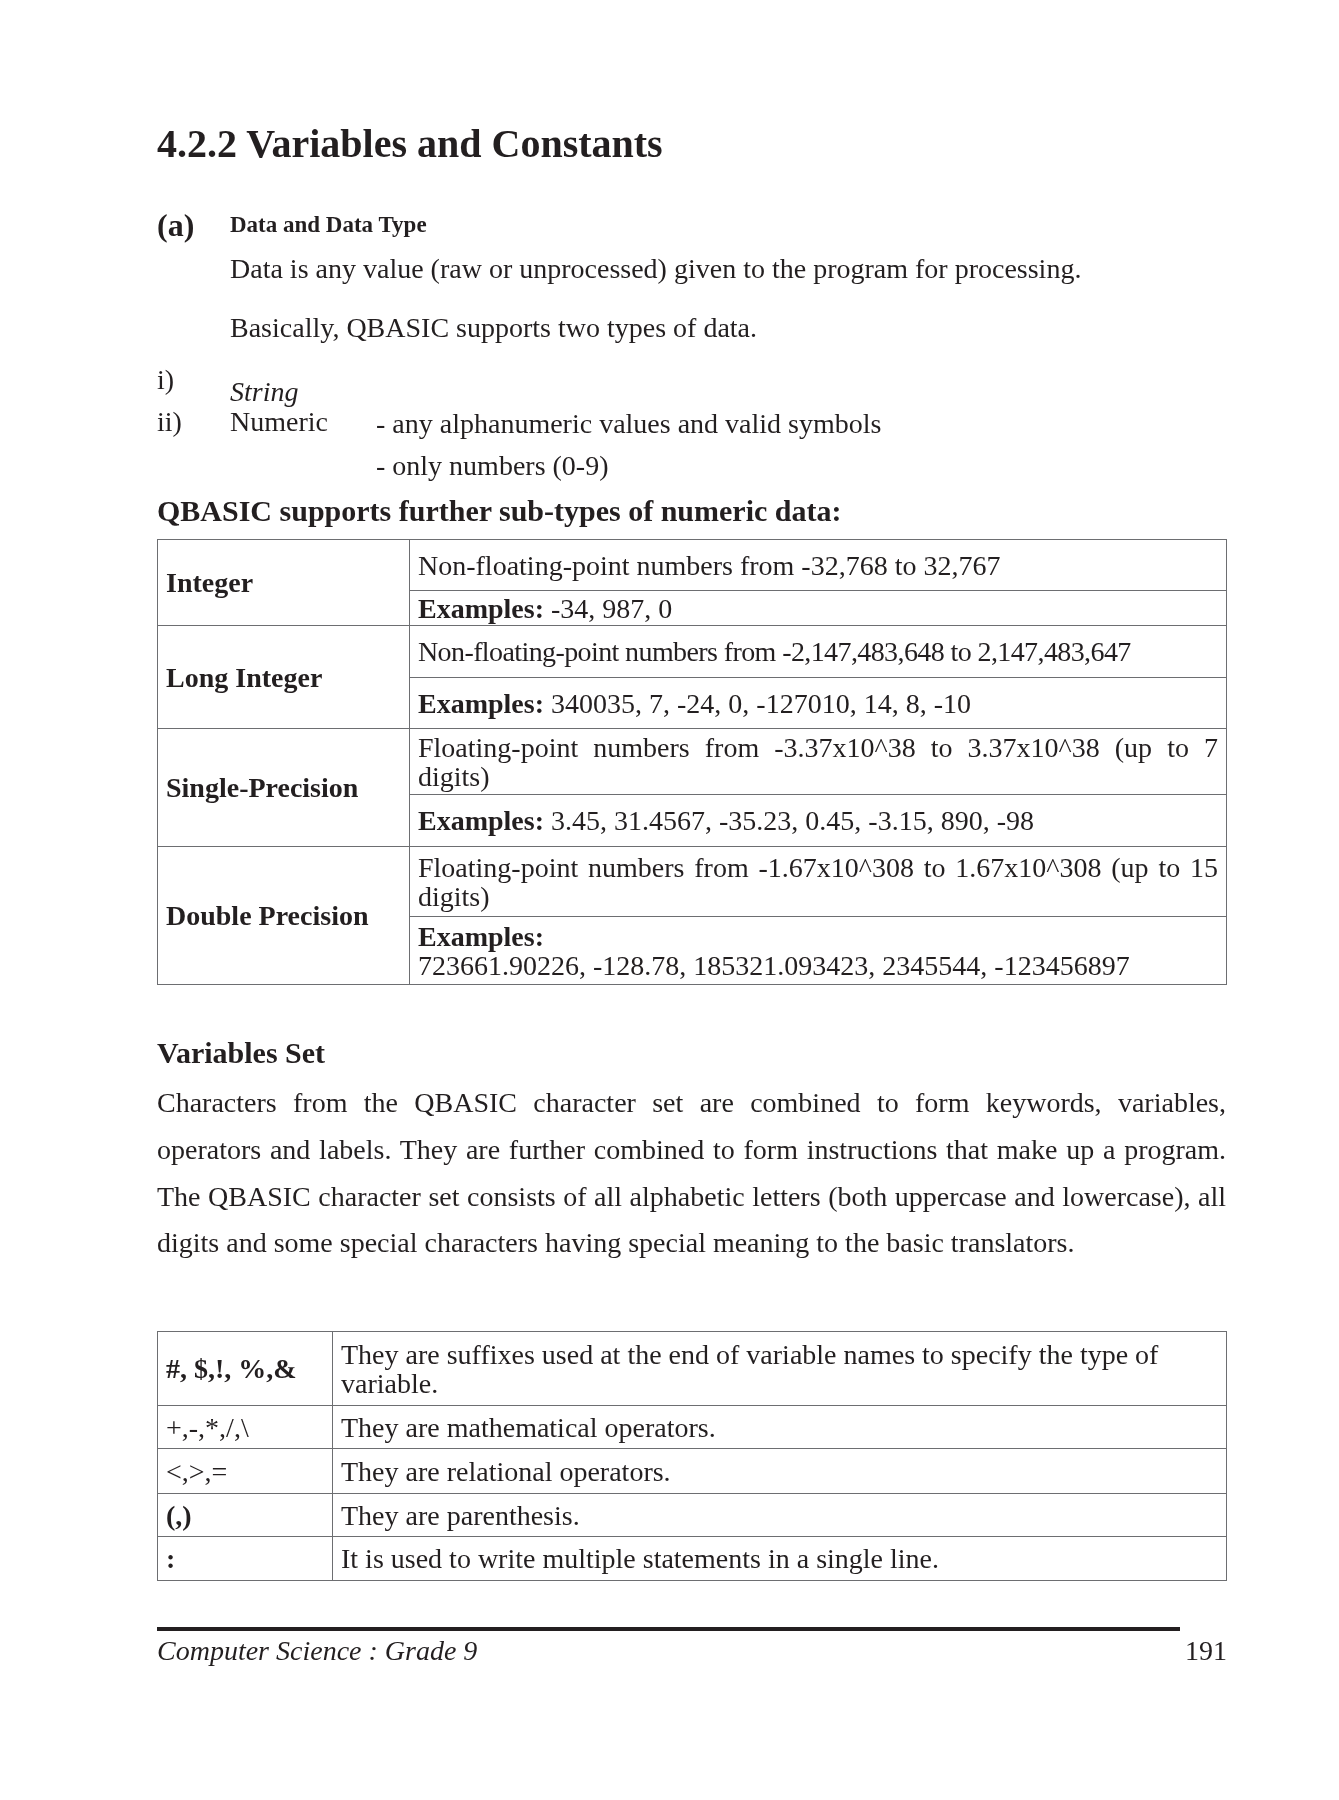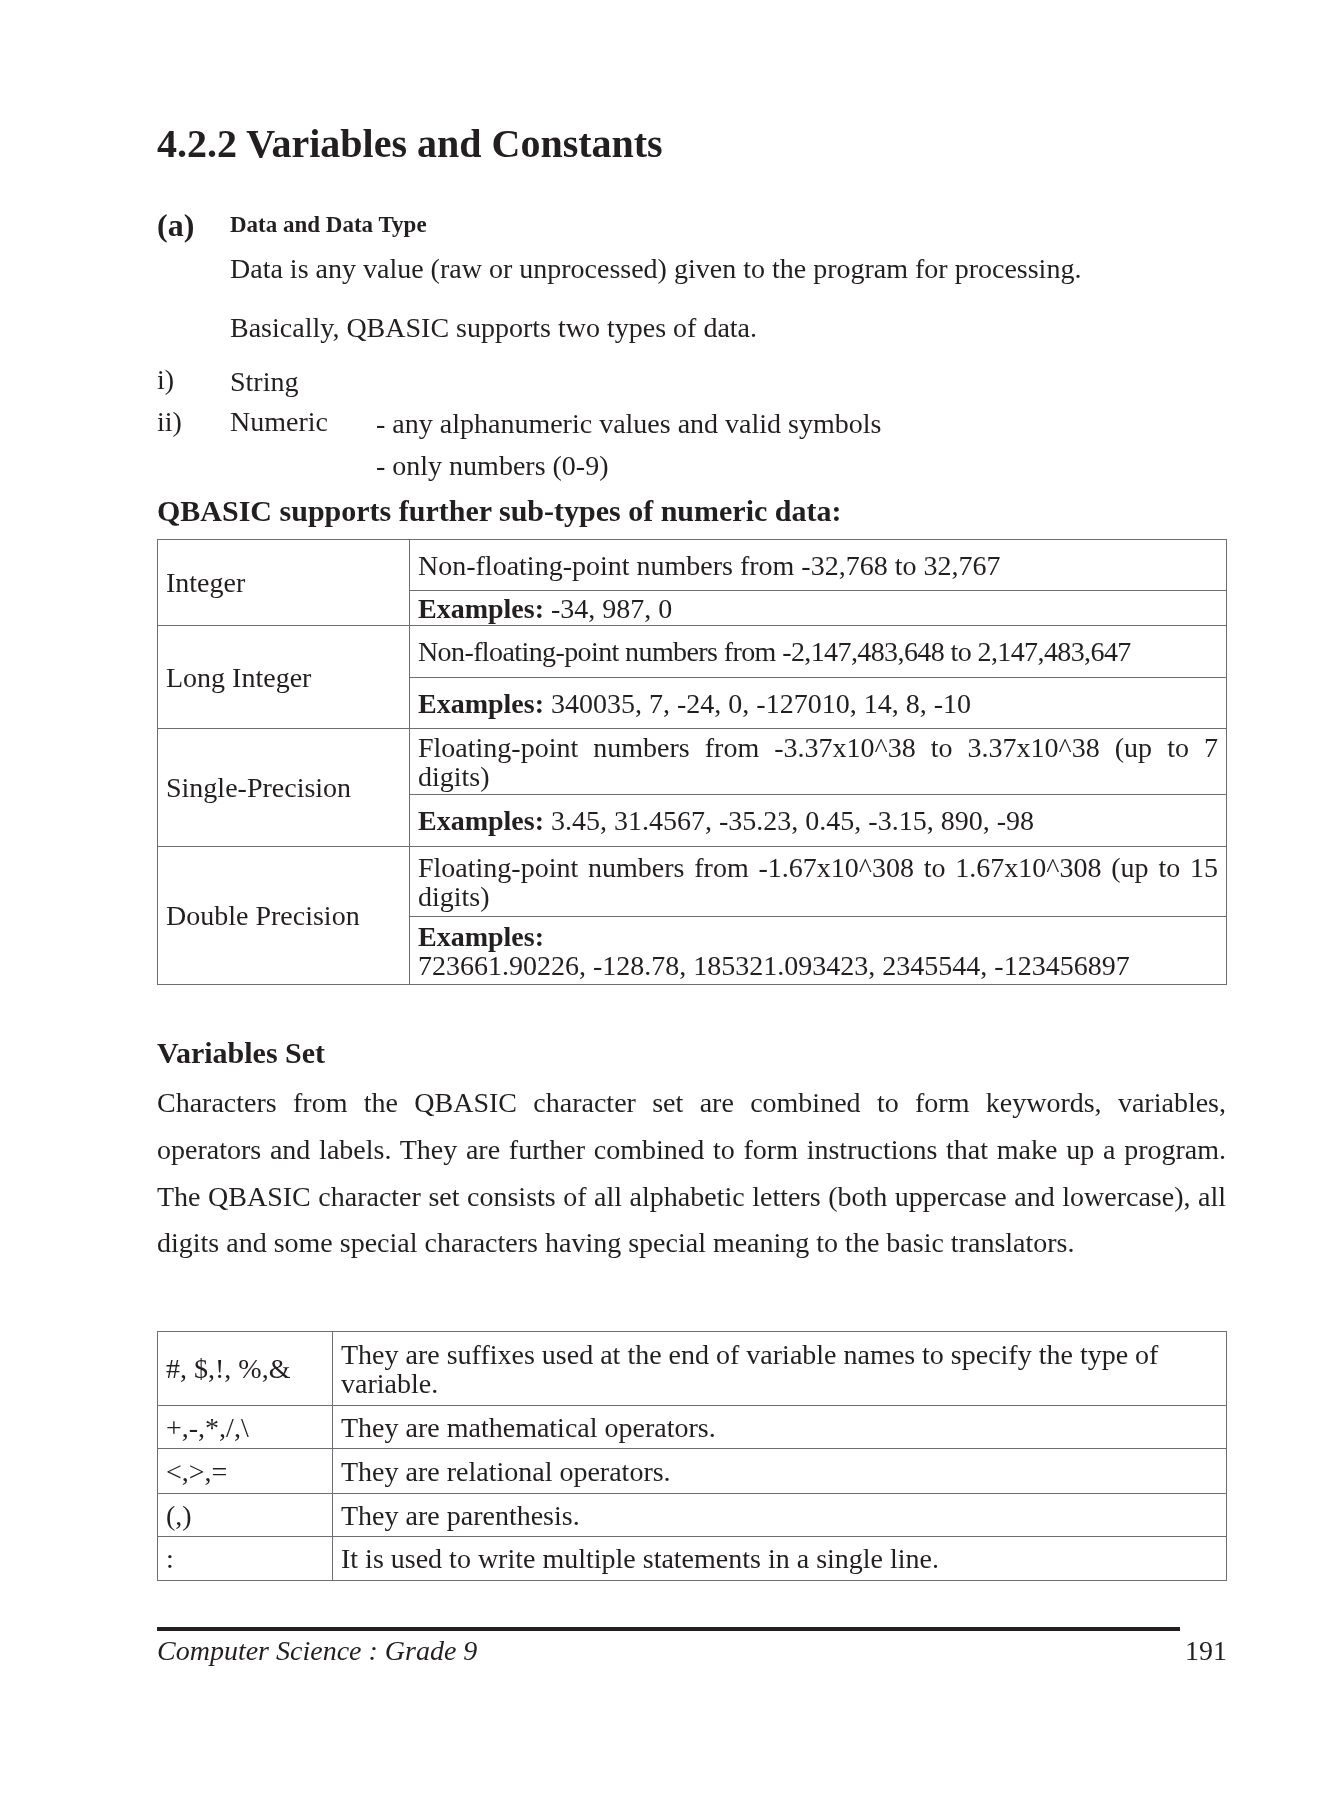--- a/index.html
+++ b/index.html
@@ -13,41 +13,41 @@
   .sub-title { left: 230px; top: 205px; font-size: 23px; font-weight: bold; line-height: 40px; }
   .body-line { font-size: 28px; line-height: 34px; }
   .list-marker { left: 157px; }
   .list-term { left: 230px; }
   .list-desc { left: 376px; margin-top: 44px; }
   .h2 { left: 157px; font-size: 30px; font-weight: bold; line-height: 36px; }
   .h3 { left: 157px; font-size: 30px; font-weight: bold; line-height: 36px; }
 
   table.t { position: absolute; border-collapse: collapse; table-layout: fixed; }
   table.t td { border: 1.5px solid #6d6e71; padding: 0 8px; font-size: 28px; line-height: 29px; vertical-align: middle; white-space: normal; }
-  table.t td.lab { font-weight: normal; }
+  table.t td.lab { font-weight: bold; }
   .bold { font-weight: bold; }
 
   .para { position: absolute; left: 157px; top: 1080px; width: 1069px; font-size: 28px; line-height: 46.8px; text-align: justify; }
 
   .footer-rule { position: absolute; left: 157px; top: 1627px; width: 1023px; height: 4px; background: #231f20; }
   .footer-left { left: 157px; top: 1634px; font-size: 28px; font-style: italic; line-height: 34px; }
   .footer-right { right: 112px; top: 1634px; font-size: 28px; line-height: 34px; }
 </style>
 </head>
 <body>
 
 <div class="abs title">4.2.2 Variables and Constants</div>
 <div class="abs sub-marker">(a)</div>
 <div class="abs sub-title">Data and Data Type</div>
 
 <div class="abs body-line" style="left:230px; top:252px;">Data is any value (raw or unprocessed) given to the program for processing.</div>
 <div class="abs body-line" style="left:230px; top:311px;">Basically, QBASIC supports two types of data.</div>
 
 <div class="abs body-line list-marker" style="top:363px;">i)</div>
-<div class="abs body-line list-term" style="top:365px;">String</div>
+<div class="abs body-line list-term" style="top:375px;font-style:italic;">String</div>
 <div class="abs body-line list-desc" style="top:363px;">- any alphanumeric values and valid symbols</div>
 
 <div class="abs body-line list-marker" style="top:405px;">ii)</div>
 <div class="abs body-line list-term" style="top:405px;">Numeric</div>
 <div class="abs body-line list-desc" style="top:405px;">- only numbers (0-9)</div>
 
 <div class="abs h2" style="top:493px;">QBASIC supports further sub-types of numeric data:</div>
 
 <table class="t" style="left:157px; top:539px; width:1069px;">
   <colgroup>

